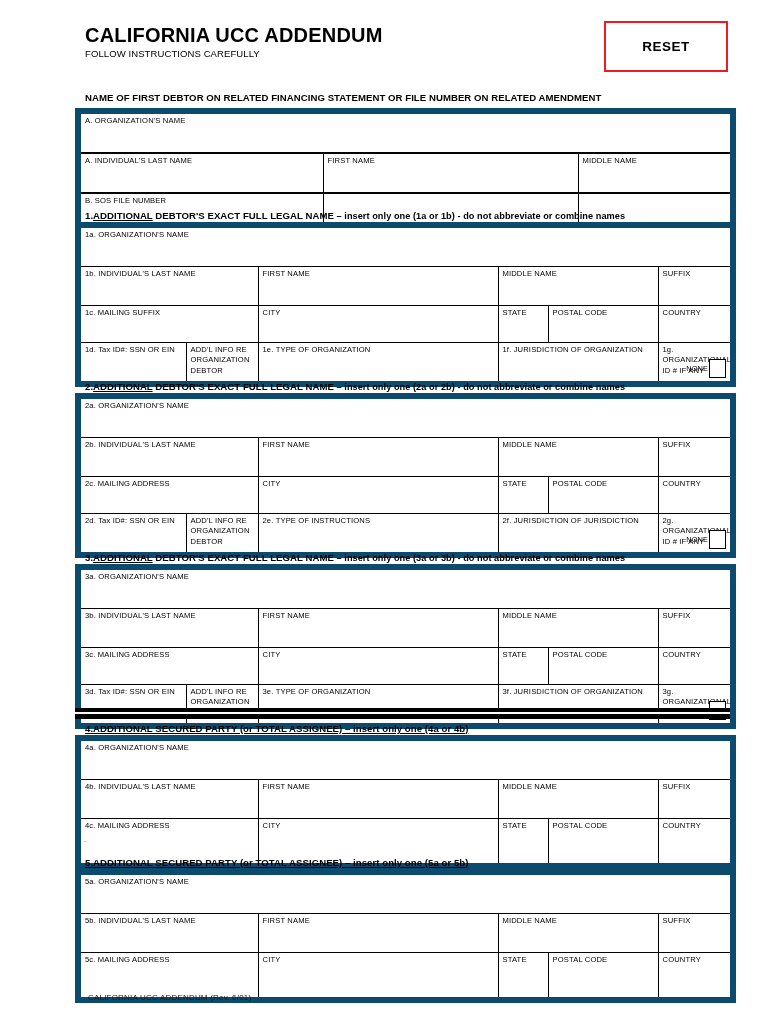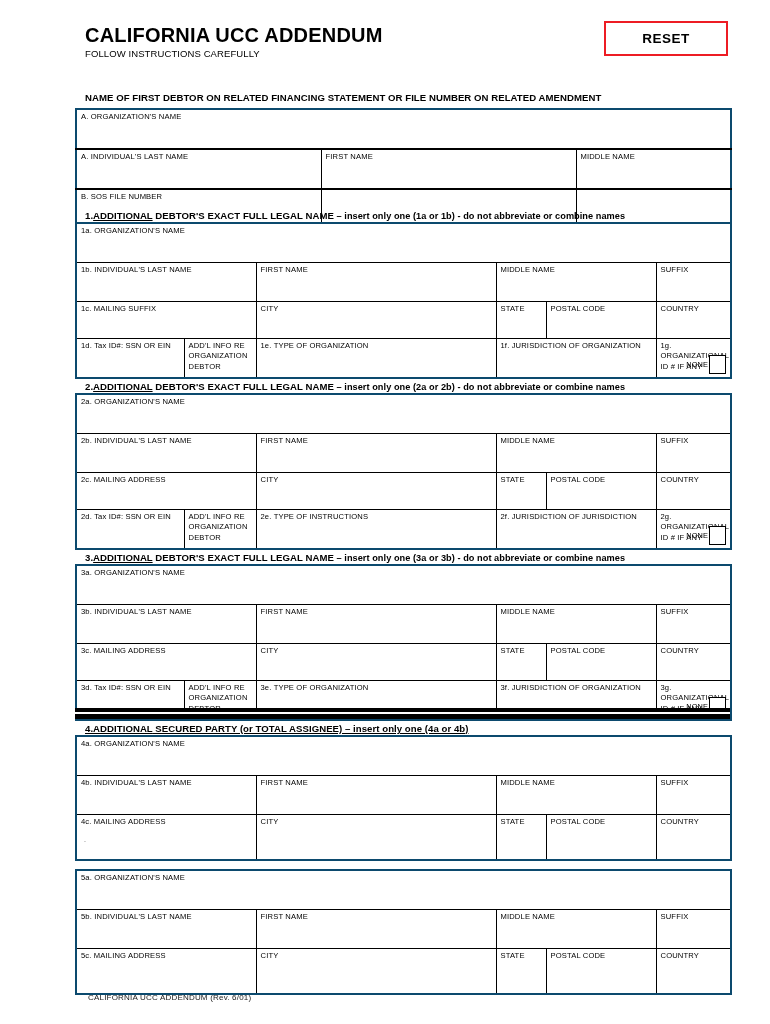--- a/index.html
+++ b/index.html
@@ -52,21 +52,21 @@
     font-size: 10.2px;
     font-style: italic;
     line-height: 1.45;
   }
 
   .reset-btn {
     position: absolute;
     left: 604px;
     top: 21px;
     width: 124px;
-    height: 35px;
+    height: 51px;
     border: 2px solid #ed1c24;
     background: #ffffff;
     display: flex;
     align-items: center;
     justify-content: center;
     font-family: "Liberation Sans", sans-serif;
     font-size: 13.5px;
     font-weight: bold;
     letter-spacing: 0.5px;
     color: #000000;
@@ -107,21 +107,21 @@
     border: 1px solid #000000;
     vertical-align: top;
     padding: 2px 0 0 4px;
     font-size: 7.6px;
     letter-spacing: 0.15px;
     line-height: 1.35;
     color: #000000;
     font-family: "Liberation Sans", sans-serif;
   }
   .tbl.outer-heavy {
-    border: 2px solid #0c4a6e;
+    border: 6px solid #0c4a6e;
     padding-left: 8px;
   }
   .r-org td    { height: 36px; }
   .r-ind td    { height: 36px; }
   .r-mail td   { height: 34px; }
   .r-tax td    { height: 36px; }
   .r-sos td    { height: 30px; }
 
   .heavy-bottom td { border-bottom: 2px solid #000000; }
 
@@ -394,20 +394,23 @@
         <td colspan="2" style="height:42px">CITY</td>
         <td style="height:42px">STATE</td>
         <td style="height:42px">POSTAL CODE</td>
         <td style="height:42px">COUNTRY</td>
       </tr>
     </tbody>
   </table>
 
   <div class="tiny-tick" style="top:836px;">.</div>
 
+  <div class="sect-head underline-all" style="top:857px;">
+    <span>5.</span><span class="u">ADDITIONAL</span><span class="reg"> SECURED PARTY (or TOTAL ASSIGNEE) – insert only one (5a or 5b)</span>
+  </div>
 
   <table class="tbl outer-heavy" style="top:869px;">
     <colgroup>
       <col style="width:180px">
         <col style="width:170px">
       <col style="width:70px">
         <col style="width:50px">
         <col style="width:110px">
         <col style="width:75px">
     </colgroup>

